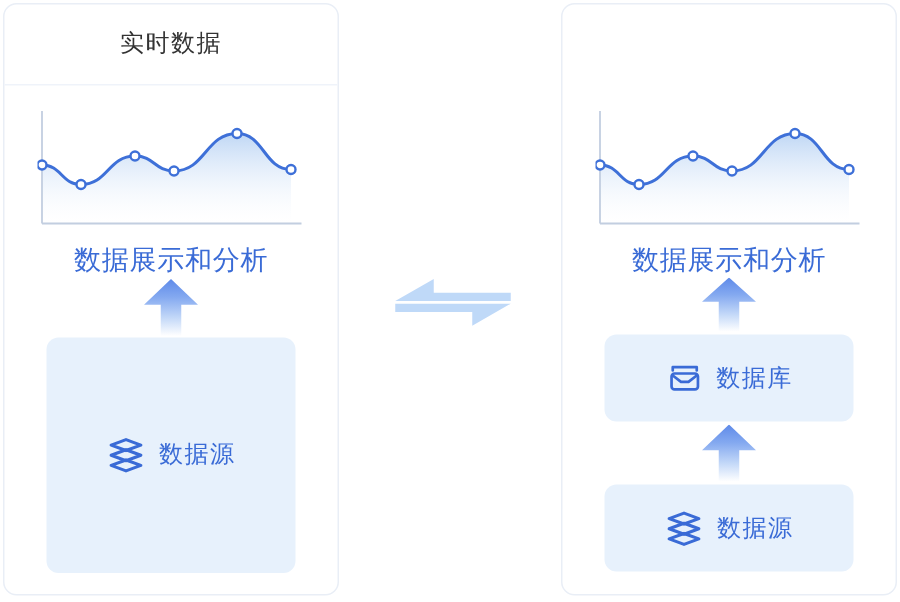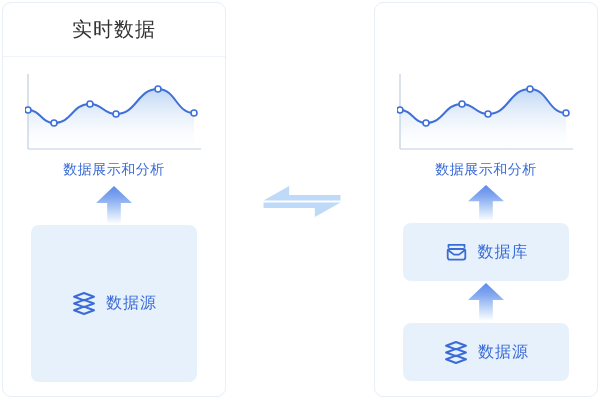--- a/index.html
+++ b/index.html
@@ -32,39 +32,39 @@
   .panel.left{left:2px;}
   .panel.right{left:374px;}
   .panel-header{
     position:absolute;
     top:0;left:0;right:0;
     height:54px;
     display:flex;
     align-items:center;
     justify-content:center;
     border-bottom:1px solid var(--divider);
-    font-size:20px;
+    font-size:16px;
     font-weight:500;
     letter-spacing:1px;
     color:var(--title);
   }
   .chart-wrap{
     position:absolute;
     top:69px;
     left:50%;
     transform:translateX(-50%);
     width:178px;
     height:82px;
   }
   .chart-label{
     position:absolute;
     top:158px;
     left:0;right:0;
     text-align:center;
-    font-size:14px;
+    font-size:18px;
     letter-spacing:0.5px;
     color:var(--accent);
   }
   .arrow-up{
     position:absolute;
     left:50%;
     transform:translateX(-50%);
     width:36px;
     height:38px;
     background:linear-gradient(180deg,#5E8AE9 0%,#84A9F0 32%,#C3D8F8 68%,rgba(236,244,253,0) 100%);

